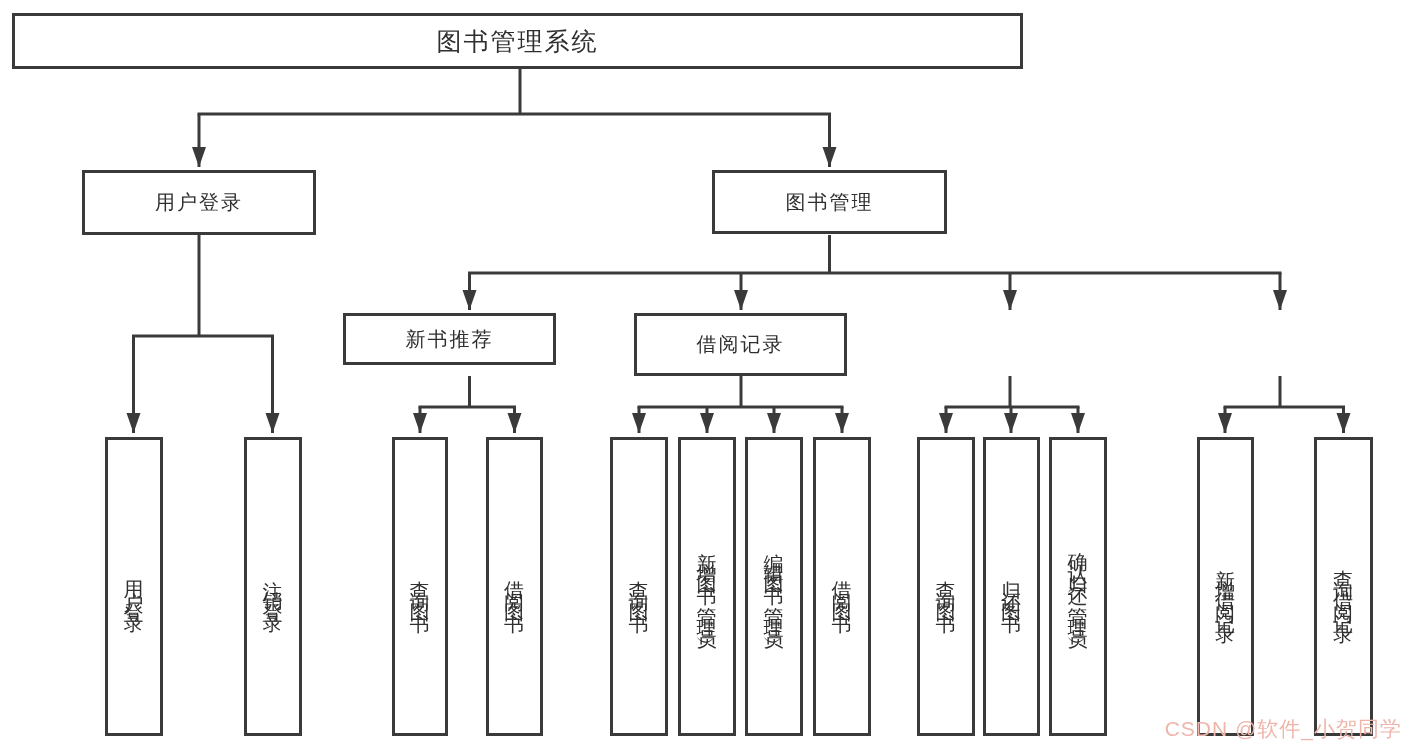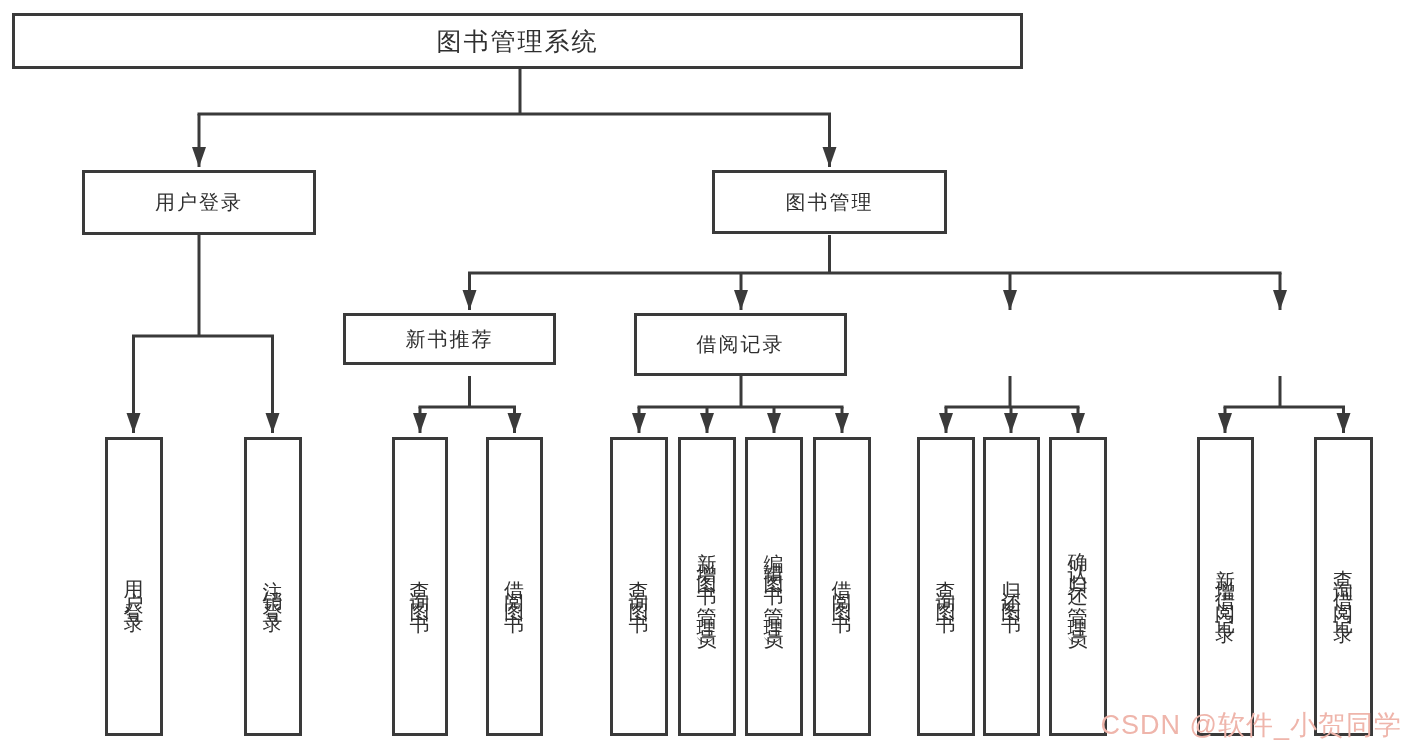--- a/index.html
+++ b/index.html
@@ -36,21 +36,21 @@
     letter-spacing:11px;
     font-size:20px;
     line-height:1;
     white-space:normal;
   }
   .watermark{
     position:absolute;
     right:3px;bottom:4px;
     z-index:5;
     color:var(--watermark);
-    font-size:27px;
+    font-size:21px;
     letter-spacing:1px;
     pointer-events:none;
   }
 </style>
 </head>
 <body>
 
 <div class="canvas">
 
   <svg class="connectors" width="1405" height="747" viewBox="0 0 1405 747">

